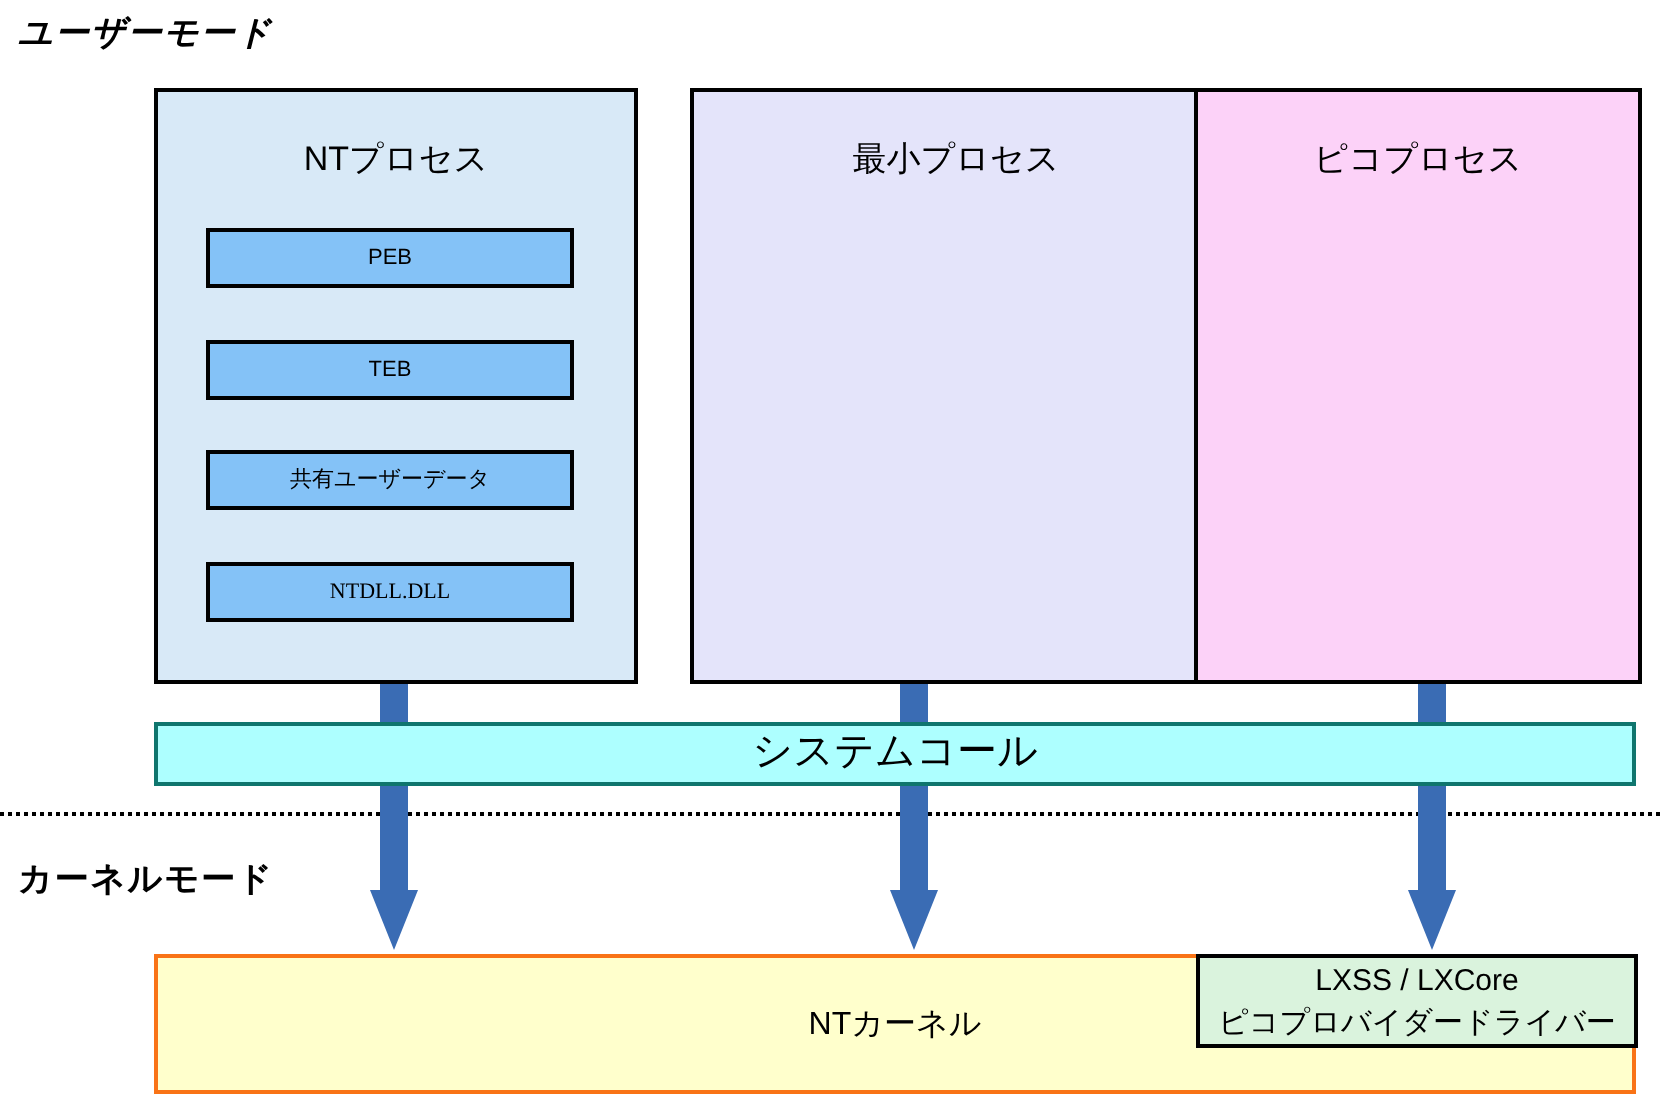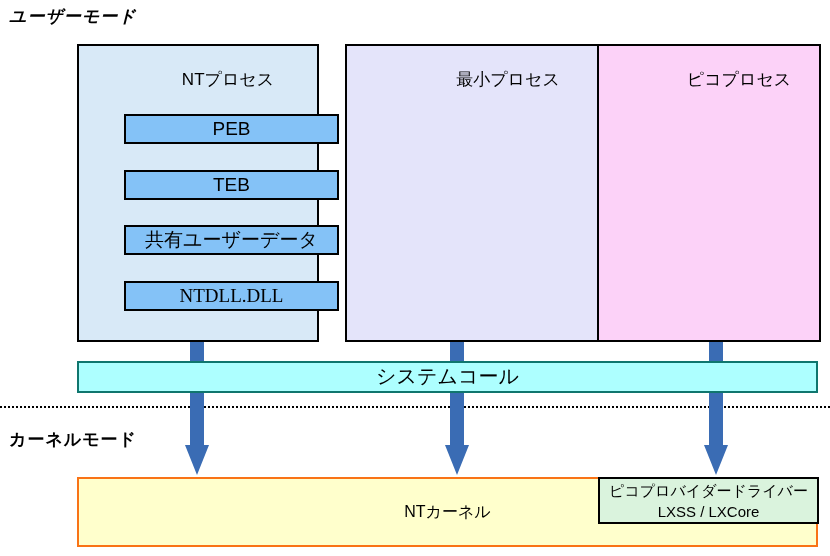--- a/index.html
+++ b/index.html
@@ -36,35 +36,33 @@
   .proc-box.pico    { left: 597px; width: 224px; background: #fcd2f8; }
 
   .proc-title {
     position: absolute;
     top: 22px;
     left: 0;
     width: 100%;
     text-align: center;
     font-size: 17px;
     white-space: nowrap;
-    margin-left: 30px;
   }
 
   .component {
     position: absolute;
     left: 24px;
-    width: 215px;
+    width: 184px;
     height: 30px;
     background: #84c2f7;
     border: 2px solid #000;
     text-align: center;
-    font-size: 19px;
+    font-size: 11px;
     line-height: 26px;
     white-space: nowrap;
-    margin-left: 21px;
   }
   .component.c0 { top: 68px; }
   .component.c1 { top: 124px; }
   .component.c2 { top: 179px; }
   .component.c3 { top: 235px; font-family: Liberation Serif, serif; }
 
   
   .divider {
     position: absolute;
     left: 0;
@@ -190,17 +188,17 @@
     <span>システムコール</span>
   </div>
 
   <div class="mode-label kernel">カーネルモード</div>
 
   <div class="kernel-box">
     <span>NTカーネル</span>
   </div>
 
   <div class="pico-driver-box">
+    <div>LXSS / LXCore</div>
     <div>ピコプロバイダードライバー</div>
-    <div>LXSS / LXCore</div>
   </div>
 
 </div>
 
 </body></html>

